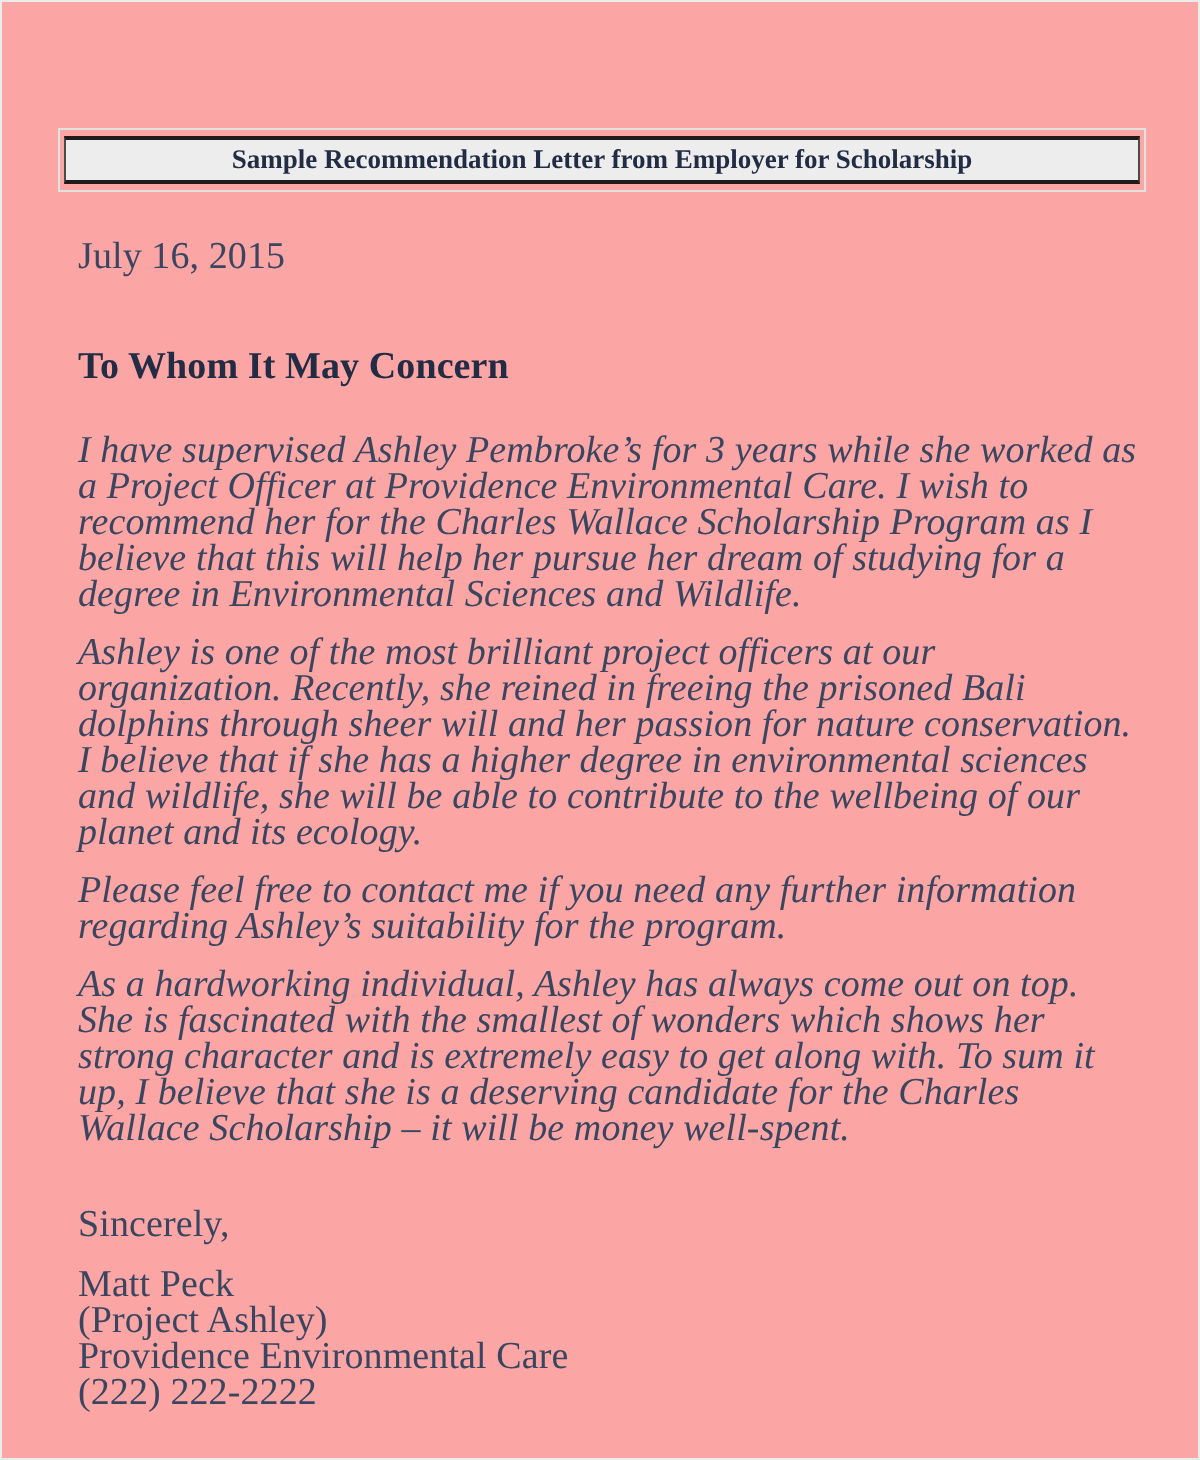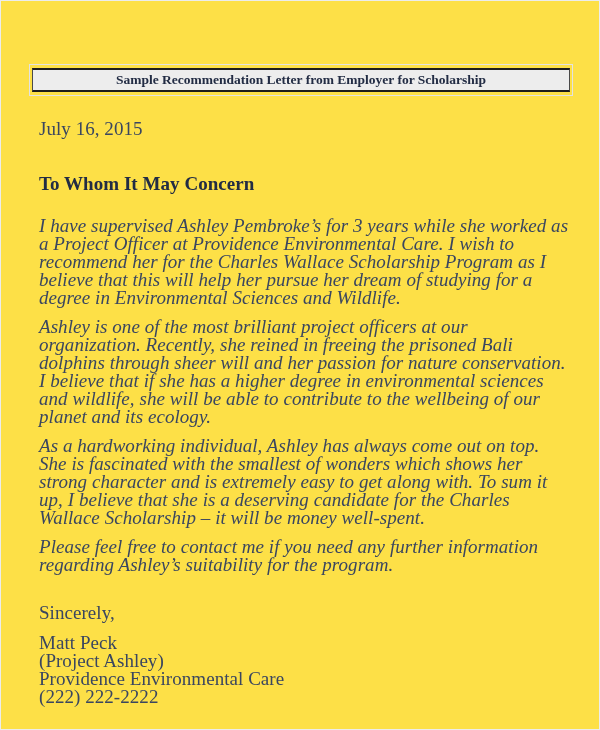--- a/index.html
+++ b/index.html
@@ -5,21 +5,21 @@
   html, body {
     margin: 0;
     padding: 0;
     background: #ffffff;
   }
   .page {
     position: relative;
     width: 600px;
     height: 730px;
     box-sizing: border-box;
-    background: #fde047;
+    background: #fca5a5;
     border: 1px solid #ececec;
     font-family: "Liberation Serif", "DejaVu Serif", serif;
     color: #3a4660;
     overflow: hidden;
   }
   
   .title-outer {
     margin: 63px 26px 0 28px;
     border: 1px solid #e2e2e2;
     padding: 3px 2px;
@@ -79,23 +79,23 @@
   <div class="content">
 
     <div class="date-line">July 16, 2015</div>
 
     <div class="salutation">To Whom It May Concern</div>
 
     <p class="para">I have supervised Ashley Pembroke’s for 3 years while she worked as a Project Officer at Providence Environmental Care. I wish to recommend her for the Charles Wallace Scholarship Program as I believe that this will help her pursue her dream of studying for a degree in Environmental Sciences and Wildlife.</p>
 
     <p class="para">Ashley is one of the most brilliant project officers at our organization. Recently, she reined in freeing the prisoned Bali dolphins through sheer will and her passion for nature conservation. I believe that if she has a higher degree in environmental sciences and wildlife, she will be able to contribute to the wellbeing of our planet and its ecology.</p>
 
+    <p class="para">Please feel free to contact me if you need any further information regarding Ashley’s suitability for the program.</p>
+
     <p class="para">As a hardworking individual, Ashley has always come out on top. She is fascinated with the smallest of wonders which shows her strong character and is extremely easy to get along with. To sum it up, I believe that she is a deserving candidate for the Charles Wallace Scholarship – it will be money well-spent.</p>
-
-    <p class="para">Please feel free to contact me if you need any further information regarding Ashley’s suitability for the program.</p>
 
     <div class="closing">Sincerely,</div>
 
     <div class="signature-block">
       <div class="sig-line">Matt Peck</div>
       <div class="sig-line">(Project Ashley)</div>
       <div class="sig-line">Providence Environmental Care</div>
       <div class="sig-line">(222) 222-2222</div>
     </div>
 

